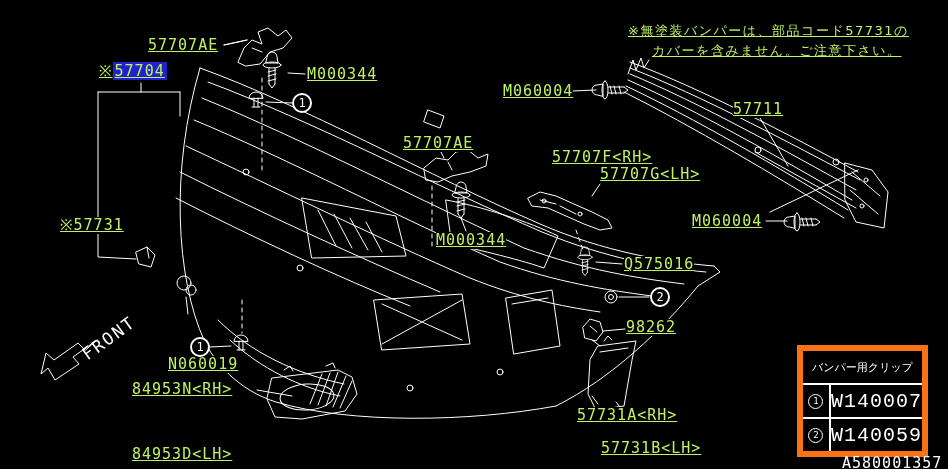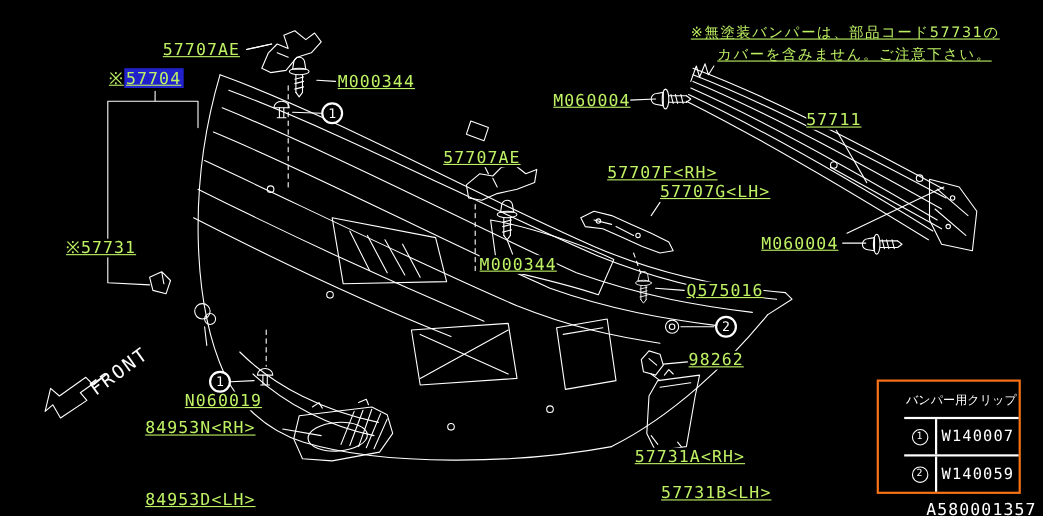--- a/index.html
+++ b/index.html
@@ -10,28 +10,28 @@
   .dash{stroke-dasharray:4 4;}
   .lbl{position:absolute;color:#bef264;font-size:15px;letter-spacing:1px;line-height:17px;
        white-space:pre;background:#000;text-decoration:underline;}
   .jp{font-family:"DejaVu Sans","Liberation Sans",sans-serif;font-size:13px;letter-spacing:1.5px;}
   .hl{background:#2222cc;padding:0 2px;}
   .callout{position:absolute;width:20px;height:20px;border:2px solid #fff;border-radius:50%;
            color:#fff;font-size:12px;display:flex;align-items:center;justify-content:center;
            box-sizing:border-box;background:#000;}
   .front{position:absolute;left:84px;top:346px;color:#fff;font-size:17px;letter-spacing:2px;
          transform:rotate(-36deg);transform-origin:left center;background:transparent;}
-  .cliptable{position:absolute;left:797px;top:345px;width:131px;border:2px solid #f97316;
-             color:#fff;box-sizing:border-box;background:#000;padding-left:23px;}
+  .cliptable{position:absolute;left:797px;top:345px;width:131px;border:6px solid #f97316;
+             color:#fff;box-sizing:border-box;background:#000;}
   .ct-head{height:32px;border-bottom:2px solid #fff;display:flex;align-items:center;
            justify-content:center;font-size:11px;letter-spacing:0;}
   .ct-row{height:32px;display:flex;align-items:stretch;}
   .ct-row + .ct-row{border-top:2px solid #fff;}
   .ct-num{width:28px;border-right:2px solid #fff;display:flex;align-items:center;justify-content:center;}
-  .ct-code{flex:1;display:flex;align-items:center;justify-content:center;font-size:14px;letter-spacing:1px;}
+  .ct-code{flex:1;display:flex;align-items:center;justify-content:center;font-size:20px;letter-spacing:1px;font-family:Liberation Mono, monospace;}
   .tcirc{width:15px;height:15px;border:1.5px solid #fff;border-radius:50%;font-size:9px;color:#fff;
          display:flex;align-items:center;justify-content:center;box-sizing:border-box;}
   .doc{position:absolute;left:842px;top:454px;color:#fff;font-size:15px;letter-spacing:1px;}
 </style>
 </head>
 <body>
 
 <div class="stage">
 
   <svg width="948" height="469" viewBox="0 0 948 469">

